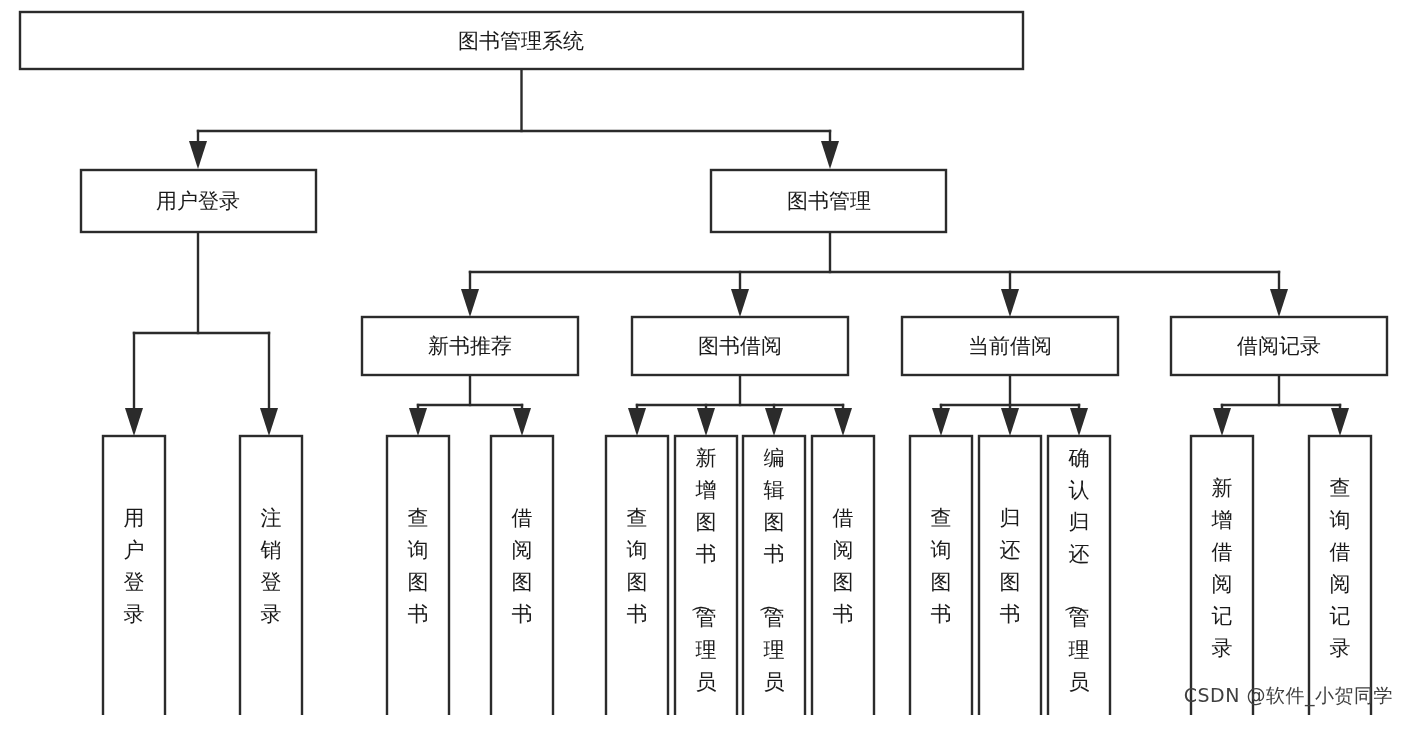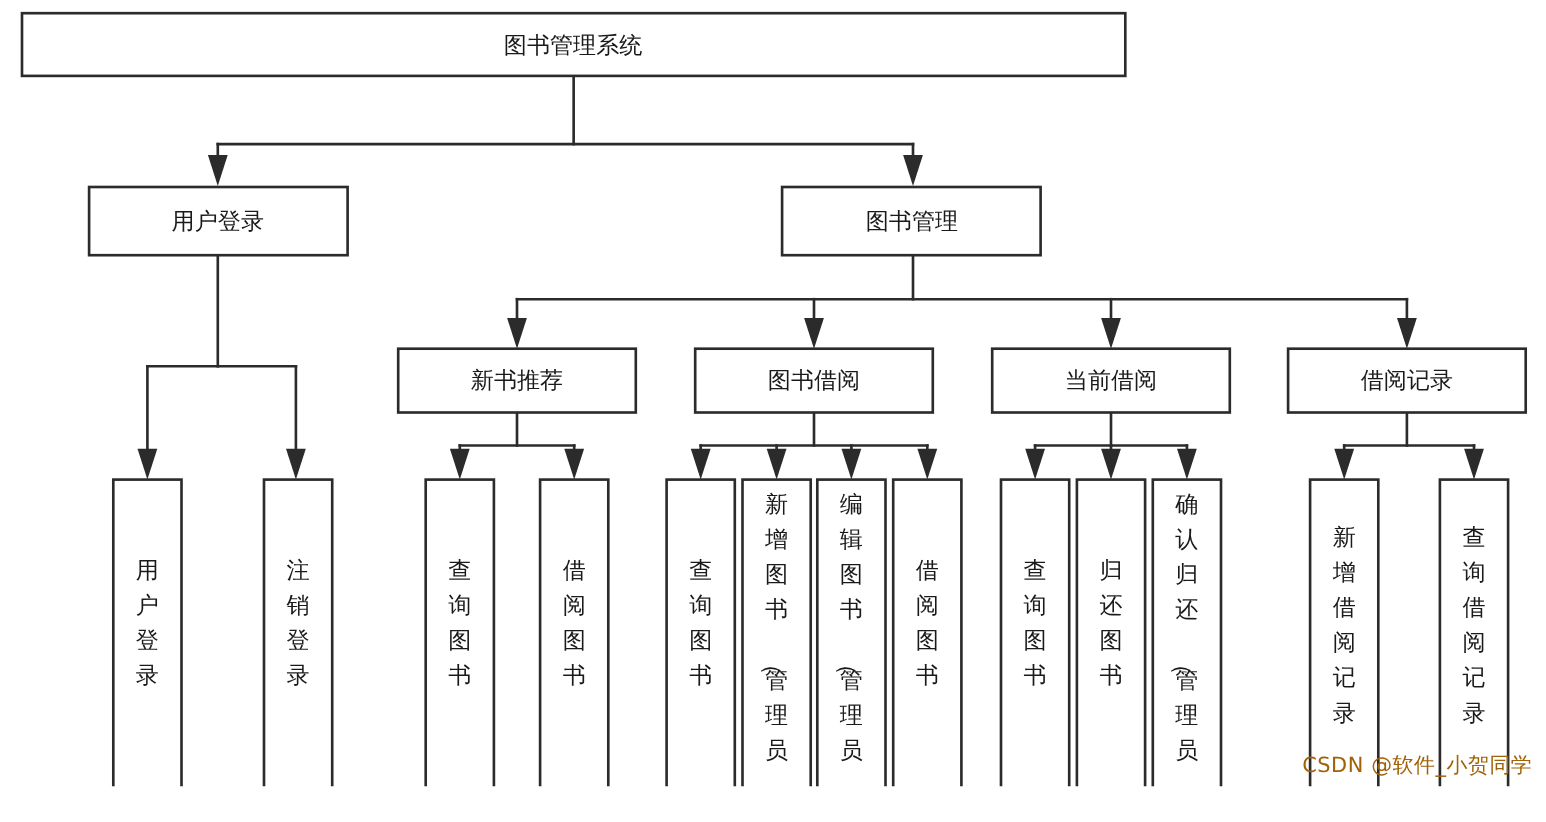--- a/index.html
+++ b/index.html
@@ -51,21 +51,21 @@
   .arrow-head {
     fill: #2b2b2b;
     stroke: none;
   }
   .watermark {
     position: absolute;
     right: 12px;
     bottom: 6px;
     font-family: "DejaVu Sans", "Liberation Sans", sans-serif;
     font-size: 19px;
-    color: #a16207;
+    color: #404040;
     white-space: nowrap;
     letter-spacing: 0.5px;
     pointer-events: none;
   }
 </style>
 </head>
 <body>
 
 <div id="stage">
 

